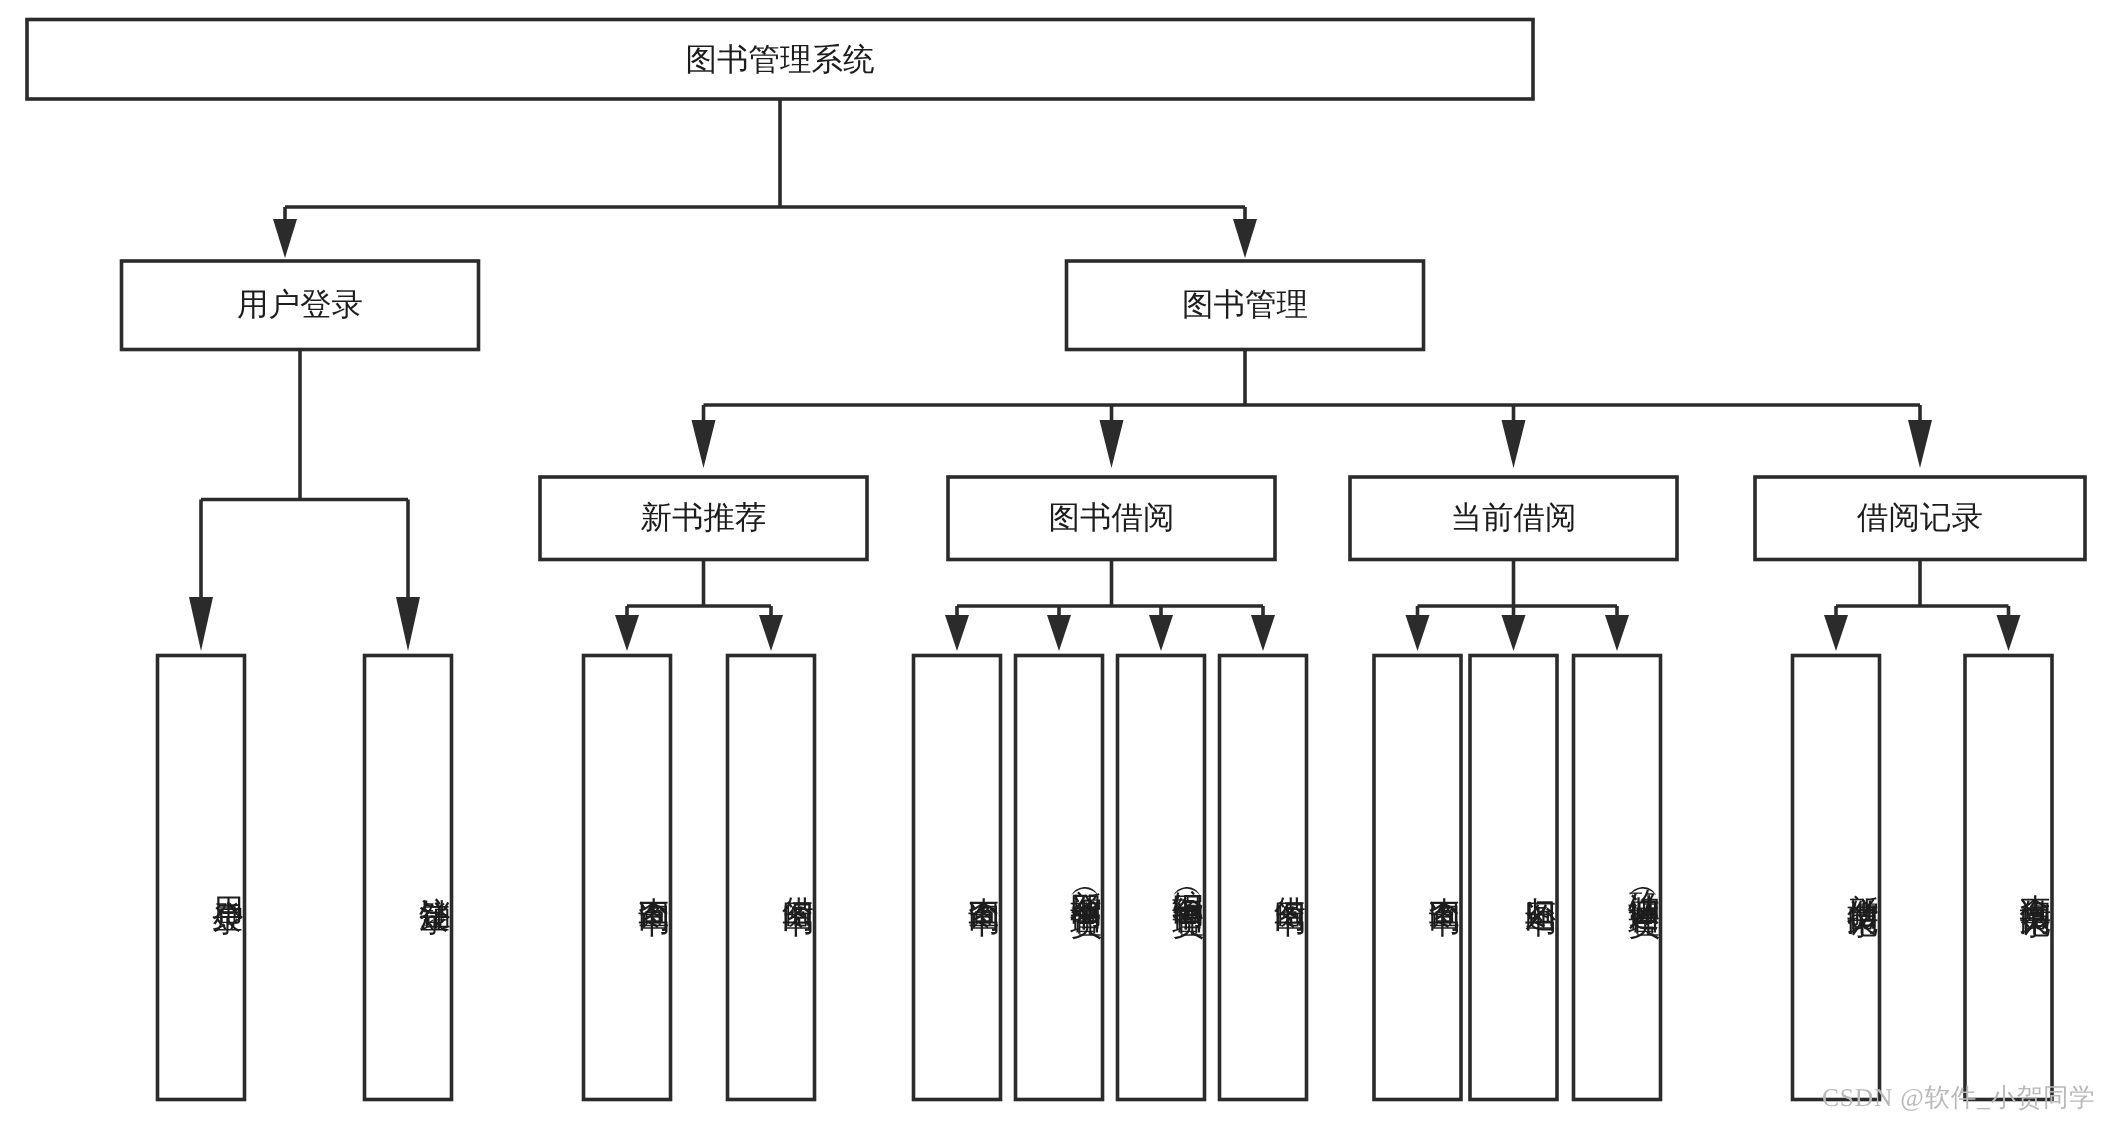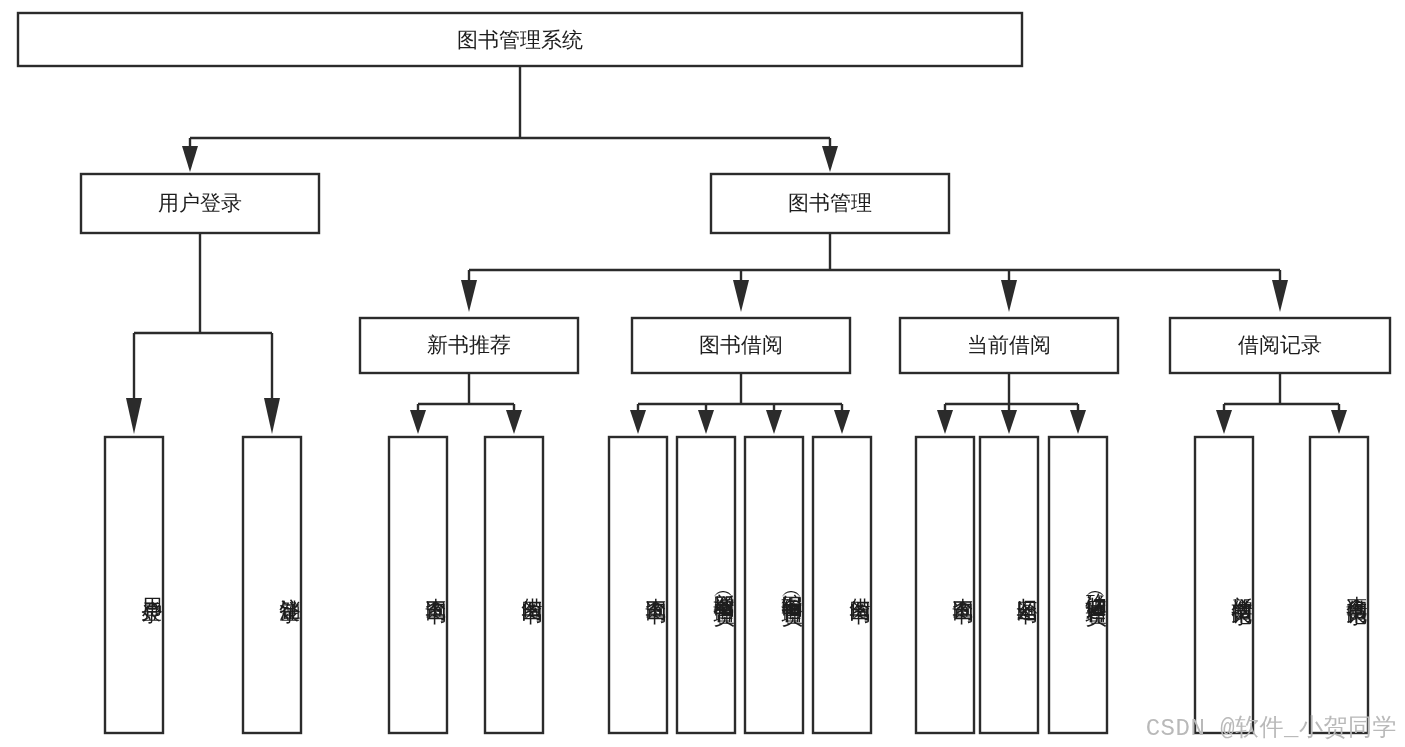--- a/index.html
+++ b/index.html
@@ -61,22 +61,22 @@
     display: flex;
     align-items: flex-start;
     justify-content: center;
     white-space: nowrap;
     pointer-events: none;
   }
   .watermark {
     position: absolute;
     right: 8px;
     bottom: 4px;
-    font-family: Liberation Mono, monospace;
-    font-size: 24px;
+    font-family: Liberation Serif, serif;
+    font-size: 17px;
     color: #b9b9b9;
     white-space: nowrap;
     letter-spacing: 0.5px;
   }
 </style>
 </head>
 <body>
 
 <div id="diagram-root">
 

